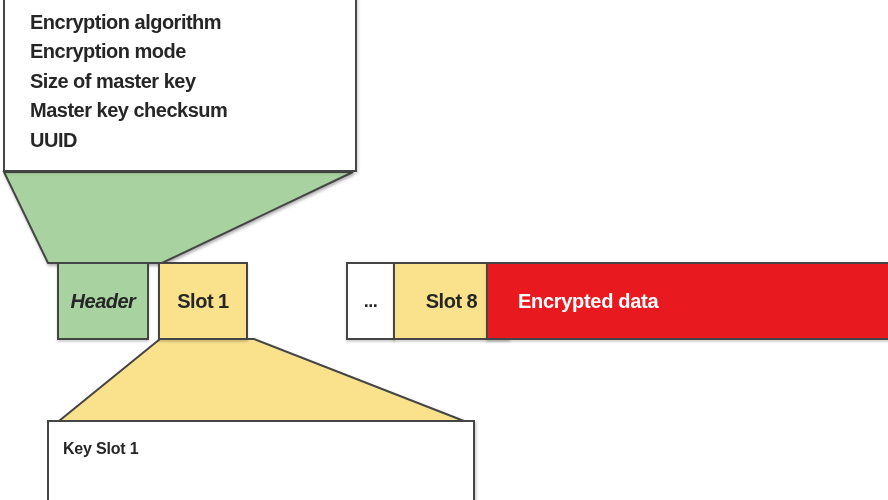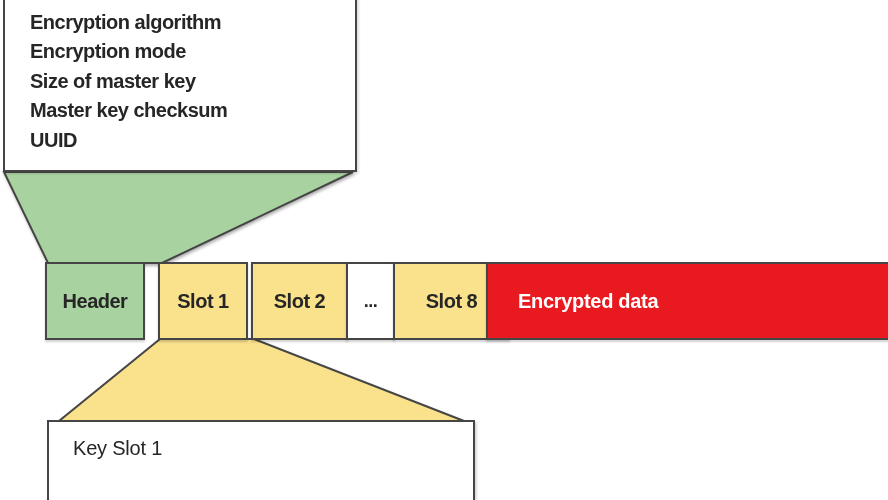--- a/index.html
+++ b/index.html
@@ -66,21 +66,21 @@
     box-sizing: border-box;
     display: flex;
     align-items: center;
     justify-content: center;
     font-size: 20px;
     font-weight: 700;
     letter-spacing: -0.5px;
     white-space: nowrap;
     box-shadow: 0 2px 2px rgba(0,0,0,0.18);
   }
-  .seg-header { left: 45px;  width: 100px; background: var(--c-green,  #a8d2a0); }
+  .seg-header { left: 57px;  width: 92px; background: var(--c-green,  #a8d2a0); font-style: italic; }
   .seg-slot1  { left: 158px; width: 90px;  background: var(--c-yellow, #fae18c); }
   .seg-slot2  { left: 251px; width: 97px;  background: var(--c-yellow, #fae18c); }
   .seg-dots   { left: 346px; width: 49px;  background: #ffffff; font-size: 18px; }
   .seg-slot8  { left: 393px; width: 117px;  background: var(--c-yellow, #fae18c); }
   .seg-data   {
     left: 486px; width: 404px;
     background: var(--c-red, #e8191f);
     color: #ffffff;
     justify-content: flex-start;
     padding-left: 30px;
@@ -92,23 +92,23 @@
     position: absolute;
     left: 47px; top: 420px;
     width: 428px; height: 100px;
     background: #ffffff;
     border: 2px solid var(--c-border, #454545);
     box-sizing: border-box;
     z-index: 2;
     box-shadow: 2px 2px 2px rgba(0,0,0,0.15);
   }
   .slot-callout .inner {
-    padding: 11px 0 0 24px;
-    font-size: 20px;
-    font-weight: 400;
+    padding: 11px 0 0 14px;
+    font-size: 16px;
+    font-weight: 700;
     letter-spacing: -0.2px;
     line-height: 31.5px;
     white-space: nowrap;
   }
 </style>
 </head>
 <body>
 
 <div class="canvas">
 
@@ -124,21 +124,20 @@
       <div>Encryption mode</div>
       <div>Size of master key</div>
       <div>Master key checksum</div>
       <div>UUID</div>
     </div>
   </div>
 
   <div class="band">
     <div class="segment seg-header">Header</div>
     <div class="segment seg-slot1">Slot 1</div>
-    <div class="segment seg-slot2">Slot 2</div>
     <div class="segment seg-dots">...</div>
     <div class="segment seg-slot8">Slot 8</div>
     <div class="segment seg-data">Encrypted data</div>
   </div>
 
   <div class="slot-callout">
     <div class="inner">
       <div>Key Slot 1</div>
     </div>
   </div>

